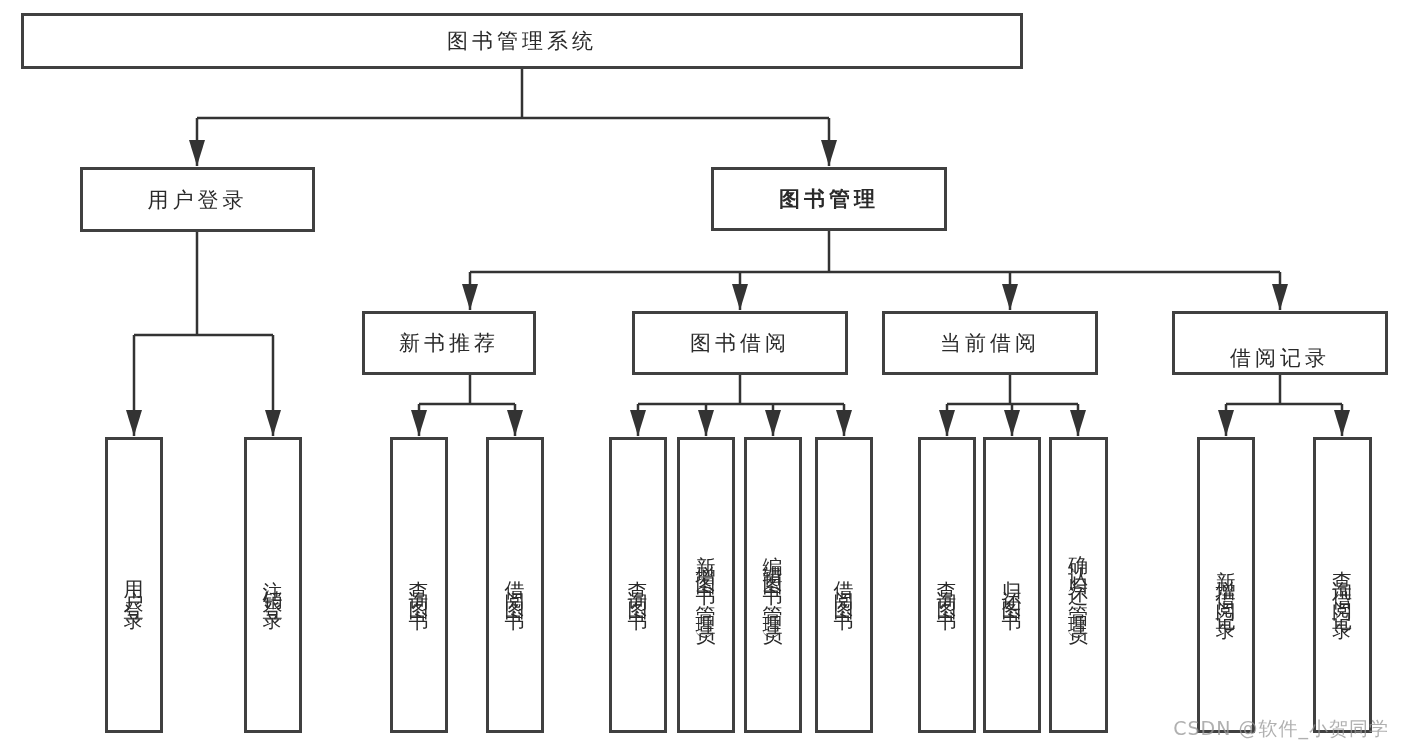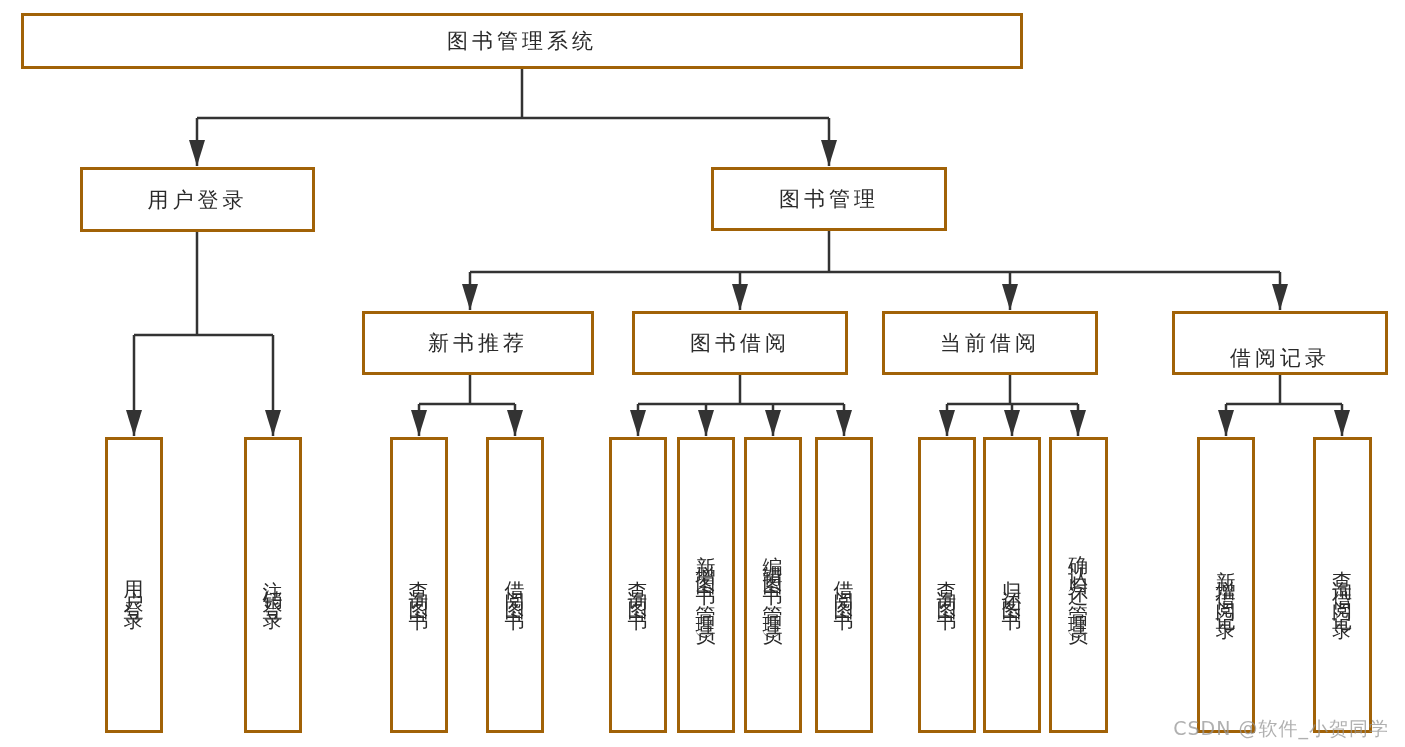--- a/index.html
+++ b/index.html
@@ -3,21 +3,21 @@
 <meta charset="utf-8">
 <style>
   html,body{margin:0;padding:0;background:#ffffff;}
   .canvas{
     position:relative;width:1405px;height:747px;background:#ffffff;overflow:hidden;
     font-family:"DejaVu Sans","Liberation Sans",sans-serif;
   }
   .lines{position:absolute;left:0;top:0;z-index:1;}
   .node{
     position:absolute;box-sizing:border-box;z-index:2;
-    border:3px solid #a16207;background:#ffffff;
+    border:3px solid #404040;background:#ffffff;
     display:flex;align-items:center;justify-content:center;
     color:#2a2a2a;
   }
   .node-h{font-size:21px;letter-spacing:4px;white-space:nowrap;}
   .node-v{font-size:20px;}
   .vtext{
     writing-mode:vertical-rl;text-orientation:mixed;
     letter-spacing:10px;line-height:1;white-space:nowrap;
   }
   .watermark{
@@ -81,25 +81,25 @@
     </g>
   </svg>
 
   <div class="node node-h" style="left:21px;top:13px;width:1002px;height:56px;">
     <span>图书管理系统</span>
   </div>
 
   <div class="node node-h" style="left:80px;top:167px;width:235px;height:65px;">
     <span>用户登录</span>
   </div>
-  <div class="node node-h" style="left:711px;top:167px;width:236px;height:64px;">
+  <div class="node node-h" style="left:711px;top:167px;width:236px;height:64px;font-weight:bold;">
     <span>图书管理</span>
   </div>
 
-  <div class="node node-h" style="left:362px;top:311px;width:232px;height:64px;">
+  <div class="node node-h" style="left:362px;top:311px;width:174px;height:64px;">
     <span>新书推荐</span>
   </div>
   <div class="node node-h" style="left:632px;top:311px;width:216px;height:64px;text-align:center;">
     <span>图书借阅</span>
   </div>
   <div class="node node-h" style="left:882px;top:311px;width:216px;height:64px;">
     <span>当前借阅</span>
   </div>
   <div class="node node-h" style="left:1172px;top:311px;width:216px;height:64px;align-items:flex-end;">
     <span>借阅记录</span>

